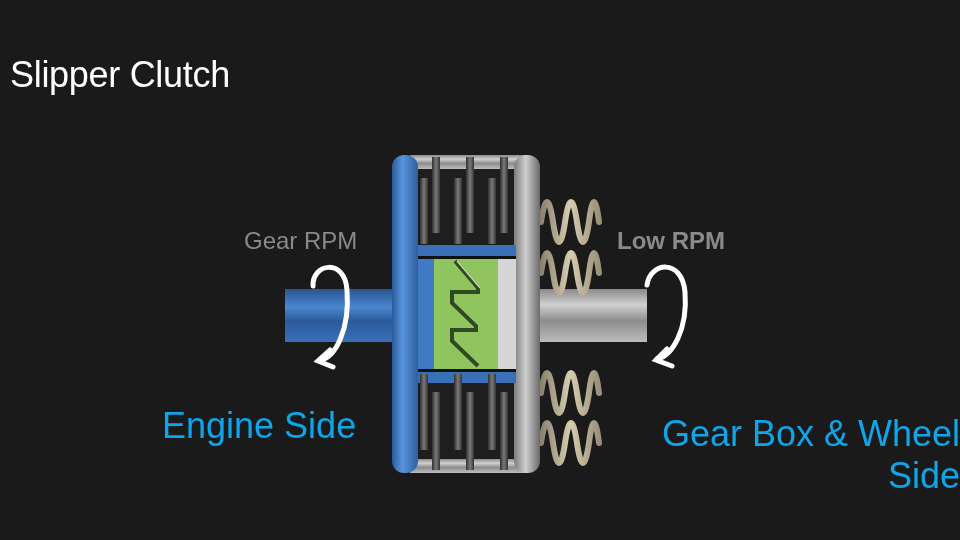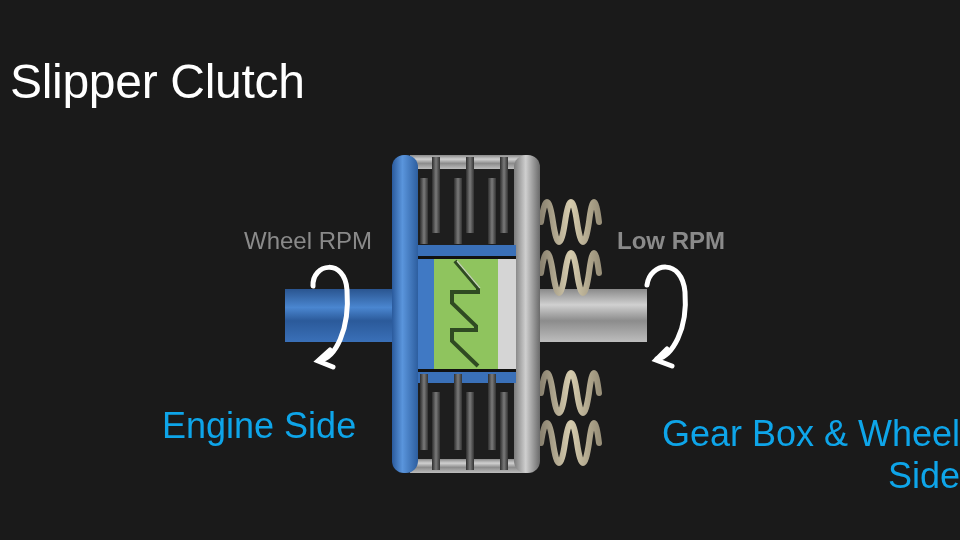--- a/index.html
+++ b/index.html
@@ -4,21 +4,21 @@
 <style>
   html, body { margin: 0; padding: 0; }
   body {
     width: 960px; height: 540px; overflow: hidden;
     background: #1a1a1a;
     font-family: "Liberation Sans", sans-serif;
     position: relative;
   }
   .title {
     position: absolute; left: 10px; top: 54px;
-    color: #ffffff; font-size: 48px; letter-spacing: -0.3px;
+    color: #ffffff; font-size: 36px; letter-spacing: -0.3px;
   }
   .rpm-label {
     position: absolute; color: #8a8a8a; font-size: 24px;
   }
   .rpm-high { left: 244px; top: 227px; }
   .rpm-low { left: 617px; top: 227px; font-weight: bold; }
   .side-label {
     position: absolute; color: #0ea5e9; font-size: 36px;
   }
   .side-engine { left: 162px; top: 405px; }
@@ -121,16 +121,16 @@
   <g fill="none" stroke="#ffffff" stroke-width="5" stroke-linecap="round">
     <path d="M313 286 C 312 263, 345 258, 347 290 C 350 330, 335 358, 320 360"></path>
     <path d="M330 350 L318 361 L333 367"></path>
   </g>
   <g fill="none" stroke="#ffffff" stroke-width="5" stroke-linecap="round">
     <path d="M647 285 C 650 262, 682 258, 685 292 C 688 330, 672 356, 657 359"></path>
     <path d="M667 349 L656 360 L672 366"></path>
   </g>
 </svg>
 
-<div class="rpm-label rpm-high">Wheel RPM</div>
+<div class="rpm-label rpm-high">Gear RPM</div>
 <div class="rpm-label rpm-low">Low RPM</div>
 <div class="side-label side-engine">Engine Side</div>
 <div class="side-label side-gearbox">Gear Box &amp; Wheel Side</div>
 
 </body></html>

